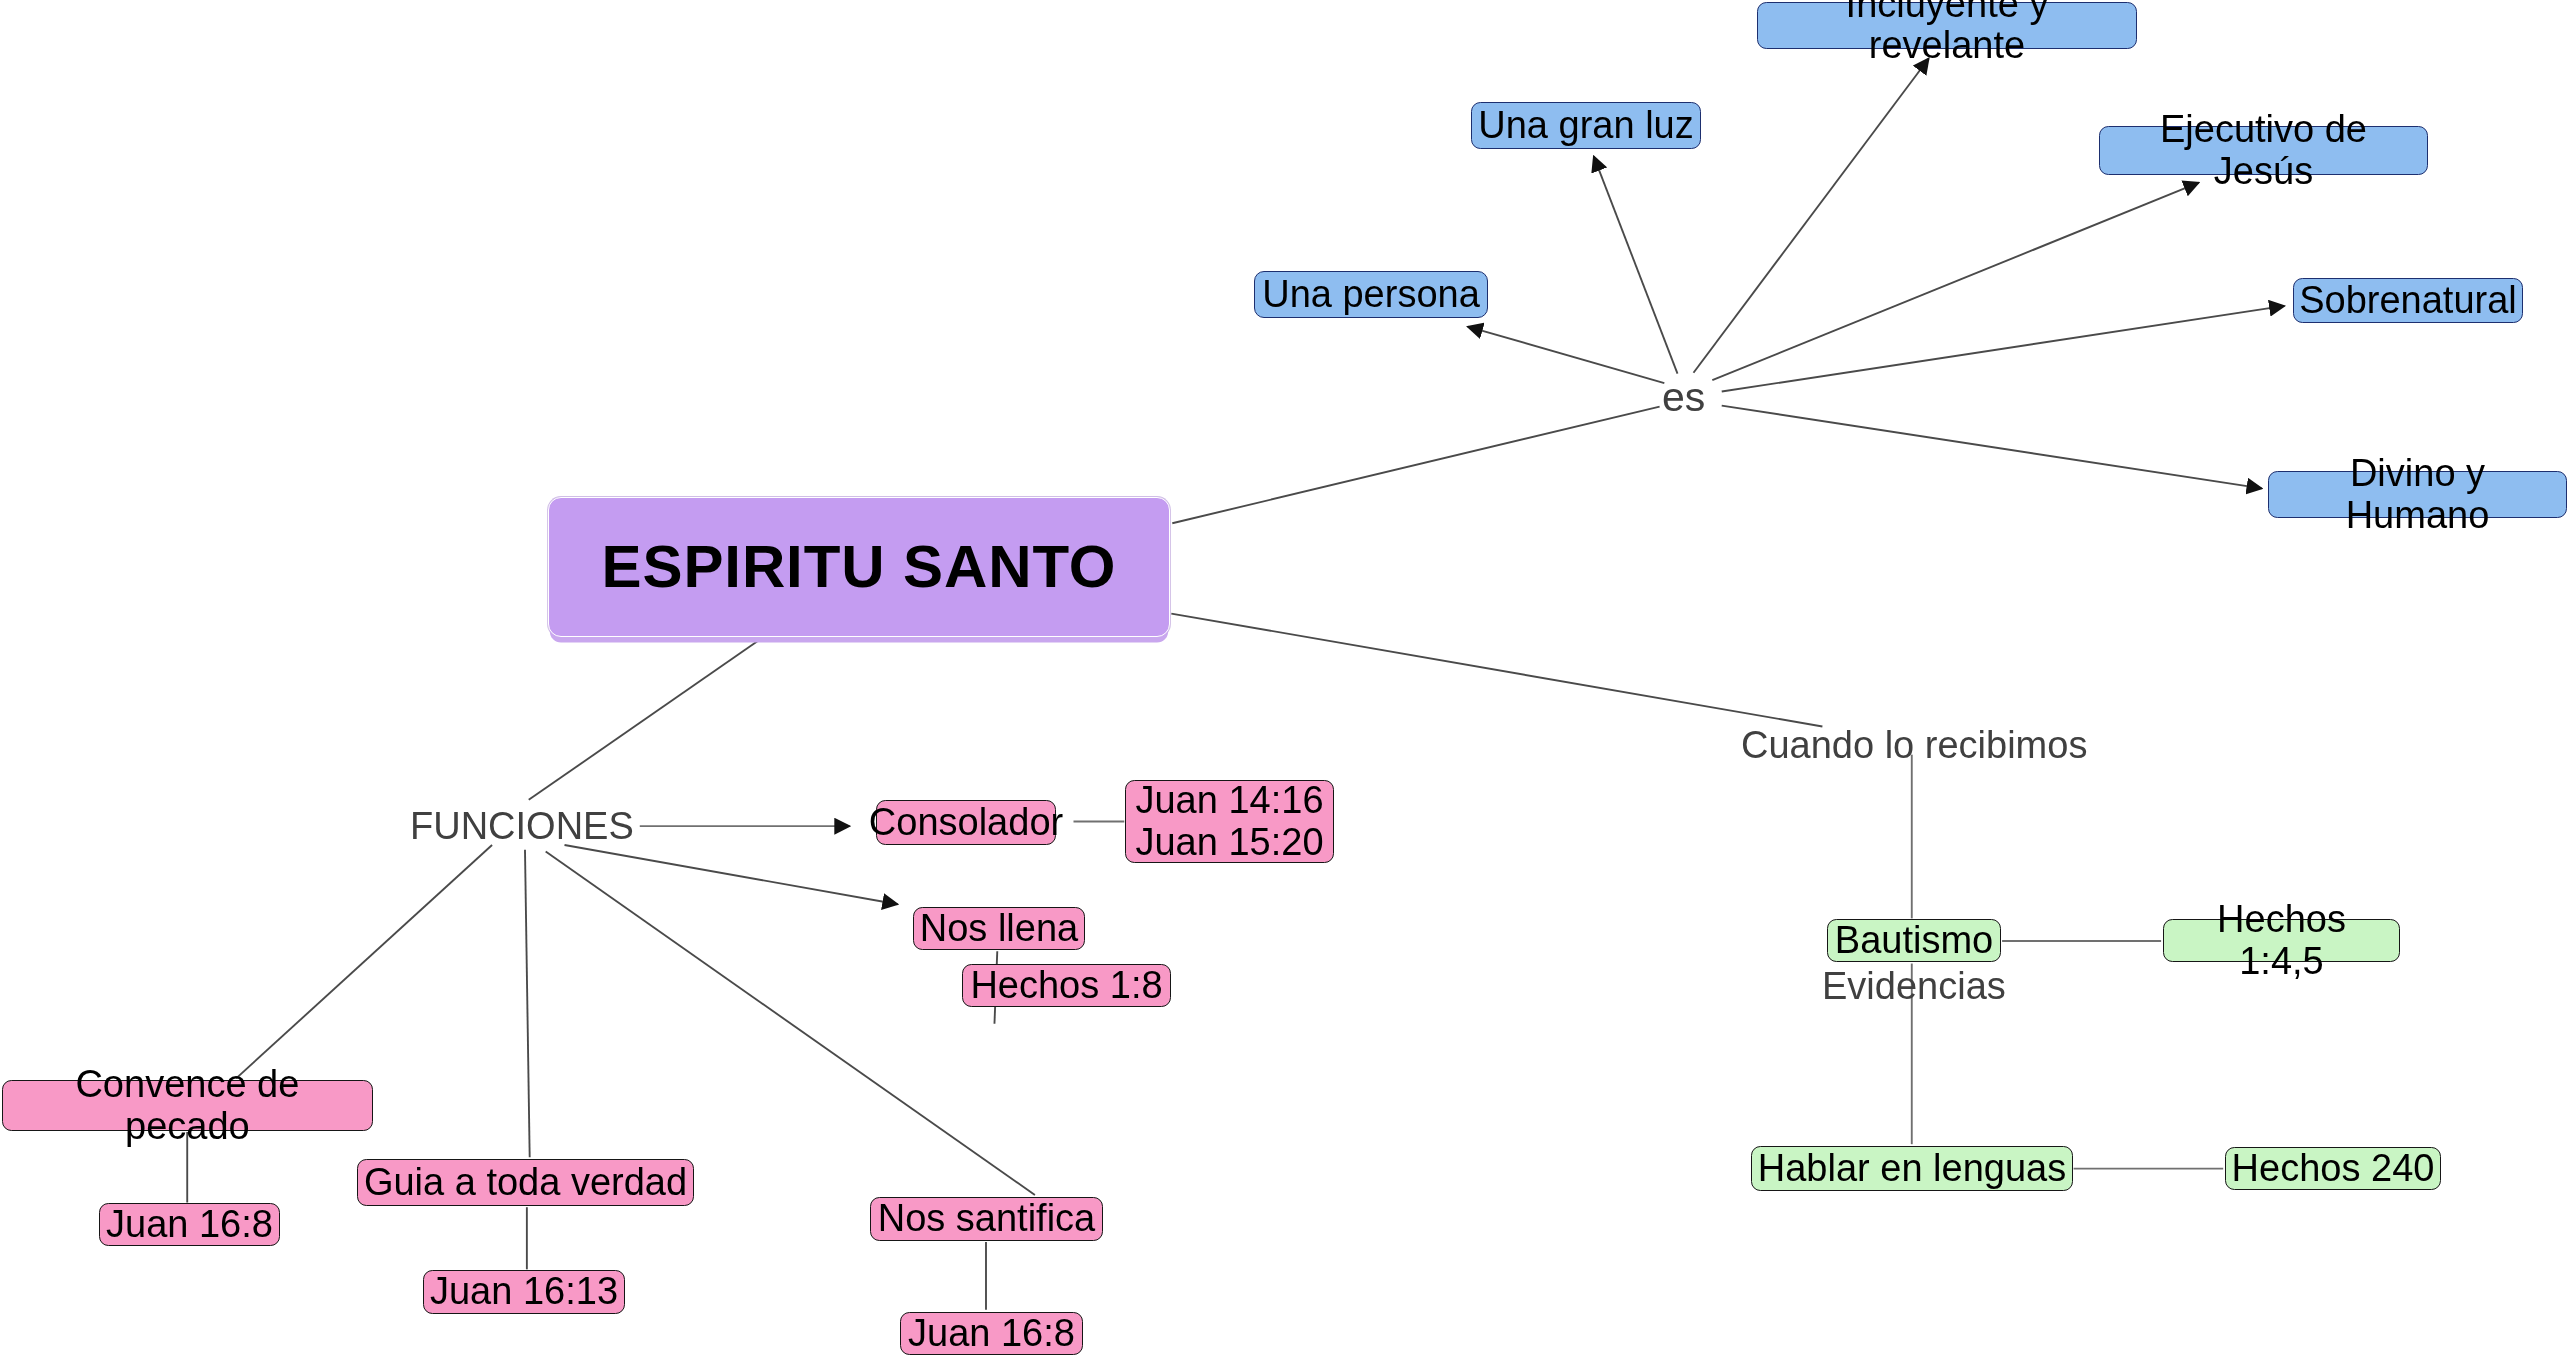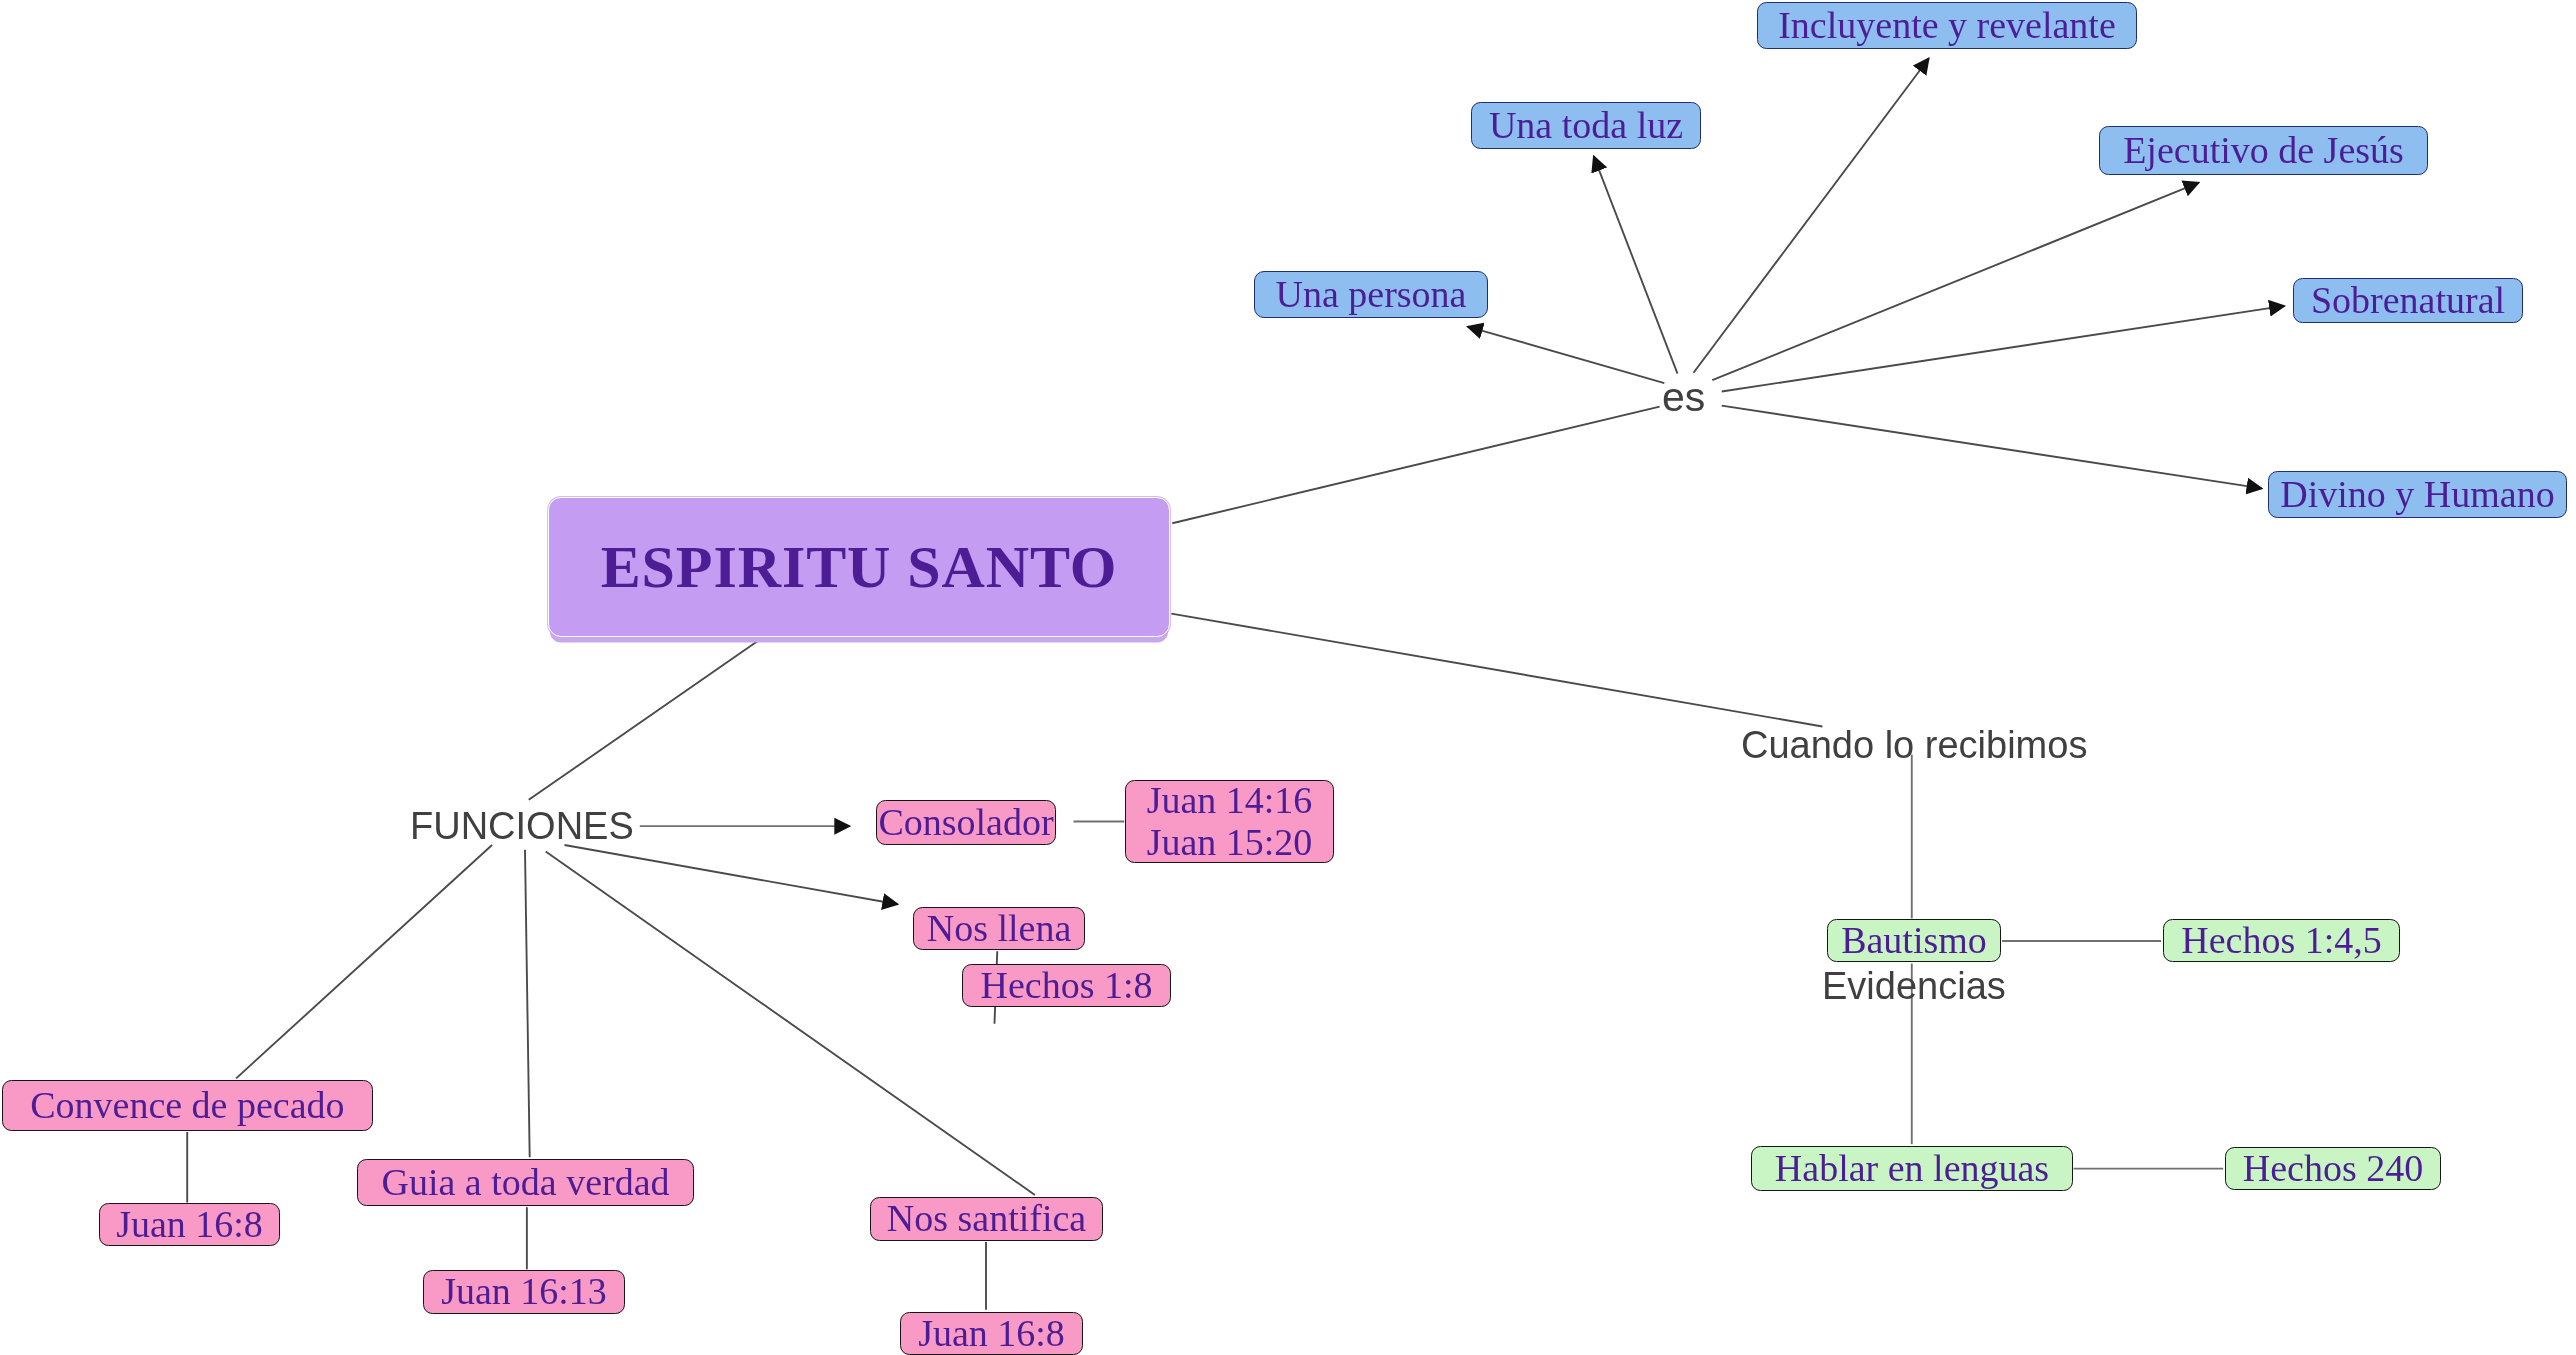--- a/index.html
+++ b/index.html
@@ -10,26 +10,25 @@
     font-family:"Liberation Sans", sans-serif;
     overflow:hidden;
   }
   svg.edges{position:absolute;left:0;top:0;width:2576px;height:1356px;}
   .edge{stroke:#4a4a4a;stroke-width:2;fill:none;}
   .edge.gray{stroke:#707070;}
   .node{
     position:absolute;
     display:flex;align-items:center;justify-content:center;
     box-sizing:border-box;
-    font-size:38px;color:#4c1d95;
+    font-size:38px;color:#000000;
     border-radius:9.4px;
     text-align:center;
     line-height:1.08;
     padding:0 5.6px;
-    font-family:Liberation Serif, serif;
   }
   .node.blue{background:#8ebdf0;border:1.9px solid #1d2f6f;}
   .node.pink{background:#f899c6;border:1.9px solid #161616;}
   .node.green{background:#c9f5c4;border:1.9px solid #161616;}
   .node.root{
     background:#c49cf1;
     border:1.9px solid #ffffff;
     border-radius:13px;
     box-shadow:0 7.5px 0 -1.9px #c9a7ee, 0 0 0 0.9px rgba(150,110,200,.45);
     font-weight:bold;
@@ -85,21 +84,21 @@
   </svg>
 
   <div class="node root" style="left:548px;top:497px;width:622px;height:140px;">ESPIRITU SANTO</div>
 
   <div class="floating-label" style="left:1662px;top:374px;font-size:41px;">es</div>
   <div class="floating-label" style="left:410px;top:805px;">FUNCIONES</div>
   <div class="floating-label" style="left:1741px;top:724px;">Cuando lo recibimos</div>
   <div class="floating-label" style="left:1822px;top:965px;">Evidencias</div>
 
   <div class="node blue" style="left:1254px;top:271px;width:234px;height:47px;border-radius:10px;">Una persona</div>
-  <div class="node blue" style="left:1471px;top:102px;width:230px;height:47px;">Una toda luz</div>
+  <div class="node blue" style="left:1471px;top:102px;width:230px;height:47px;">Una gran luz</div>
   <div class="node blue" style="left:1757px;top:1.9px;width:380px;height:47px;">Incluyente y revelante</div>
   <div class="node blue" style="left:2099px;top:126px;width:329px;height:49px;">Ejecutivo de Jesús</div>
   <div class="node blue" style="left:2293px;top:278px;width:230px;height:45px;">Sobrenatural</div>
   <div class="node blue" style="left:2268px;top:471px;width:299px;height:47px;">Divino y Humano</div>
 
   <div class="node pink" style="left:876px;top:800px;width:180px;height:45px;">Consolador</div>
   <div class="node pink two-line" style="left:1125px;top:780px;width:209px;height:83px;">
     <div>
       <span>Juan 14:16</span>
       <span>Juan 15:20</span>

